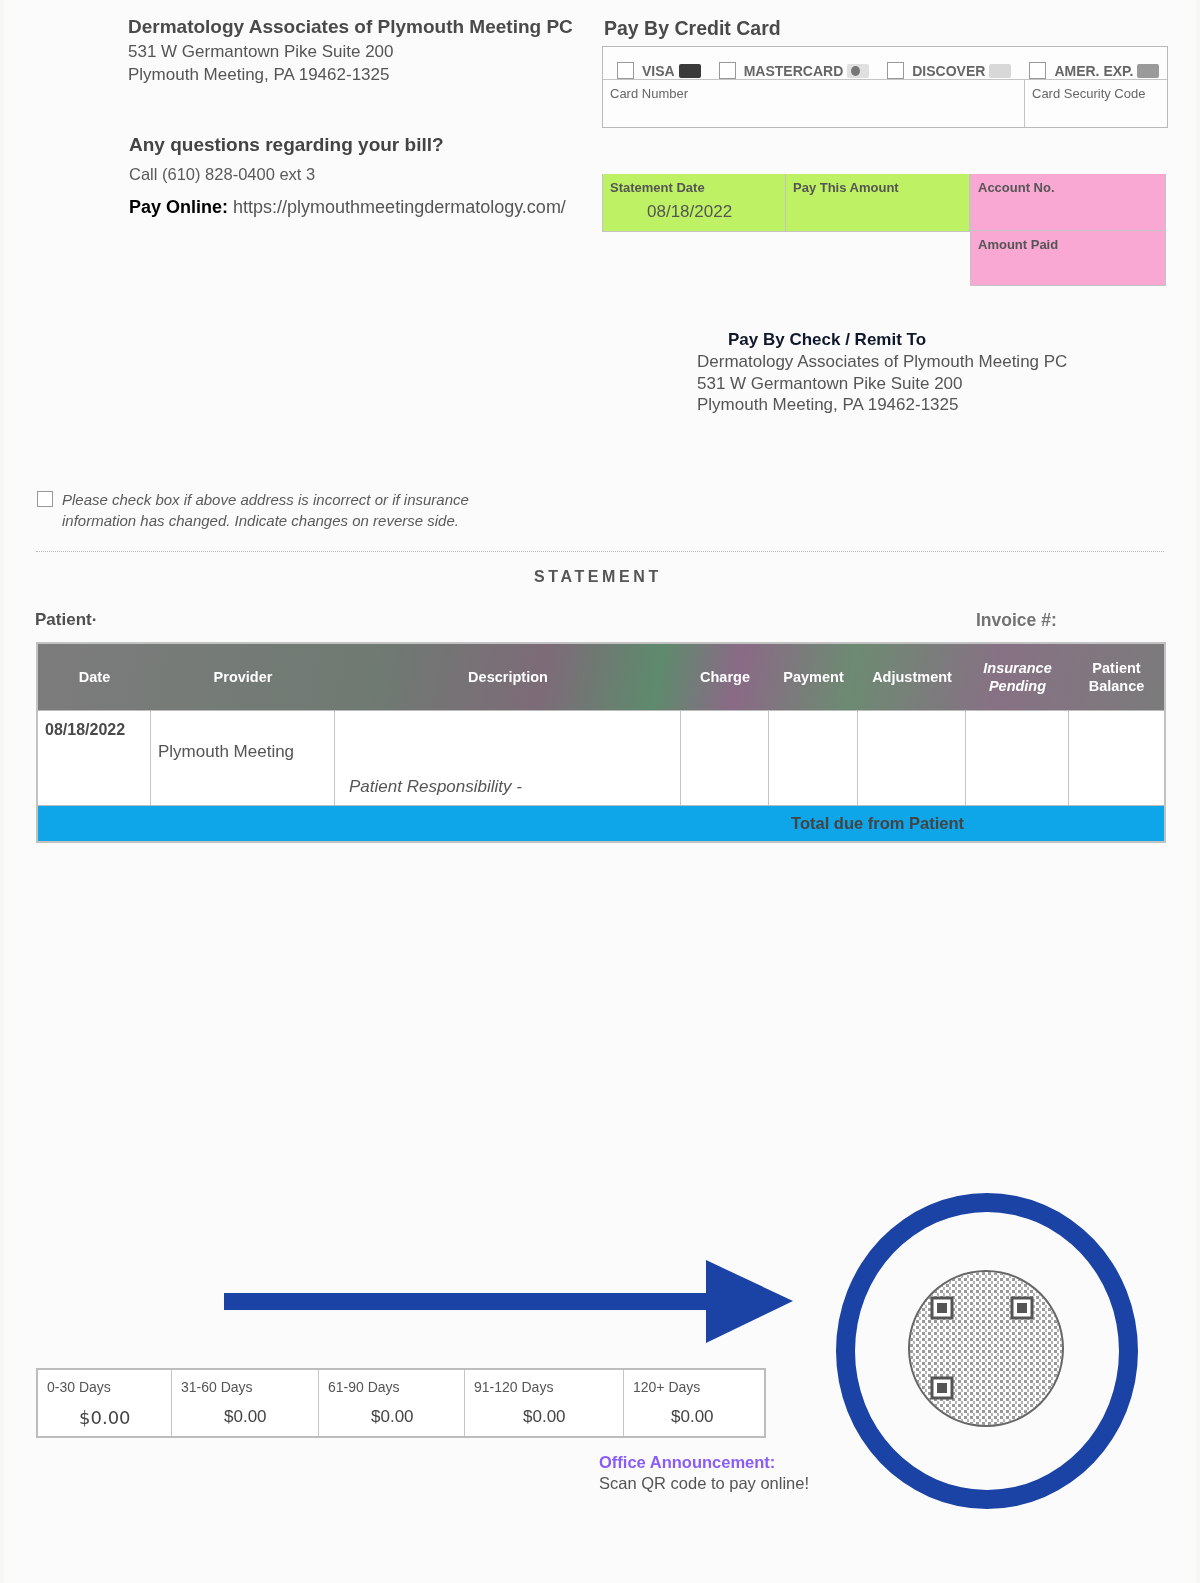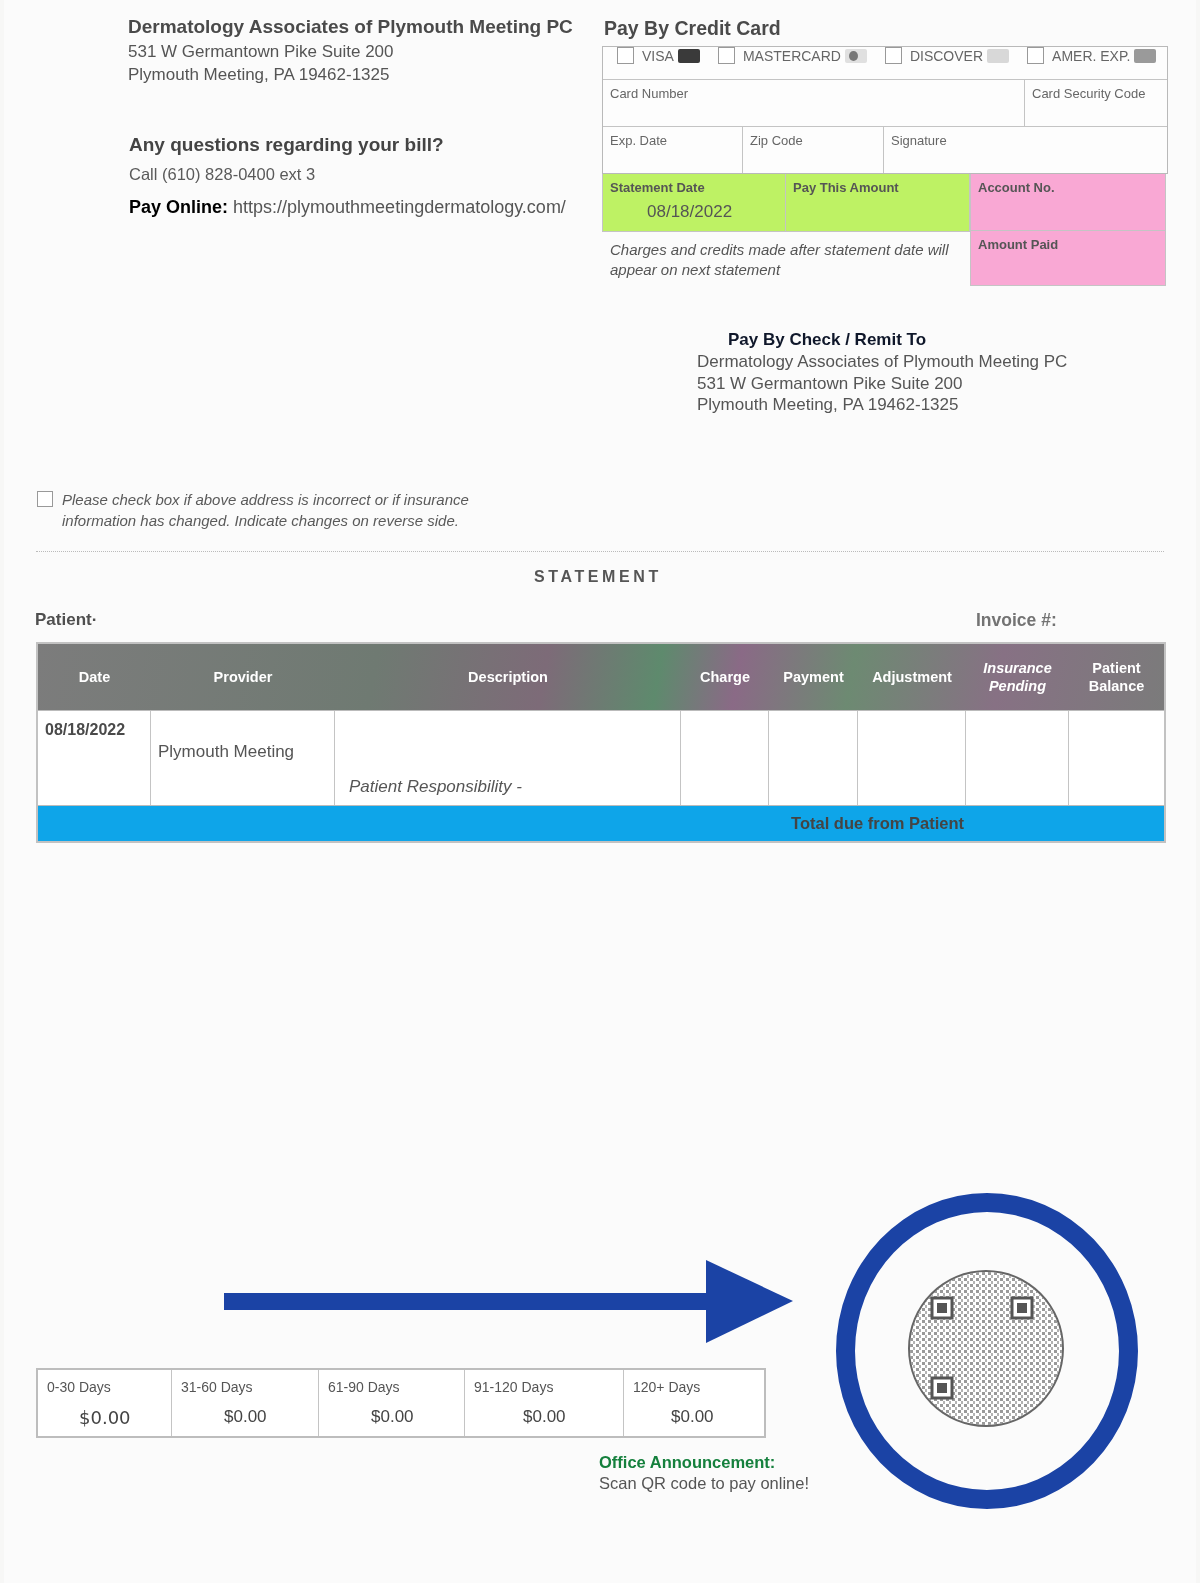--- a/index.html
+++ b/index.html
@@ -14,21 +14,21 @@
   .questions { left: 125px; top: 134px; font-size: 19px; font-weight: bold; color: #444; }
   .call { left: 125px; top: 165px; font-size: 16.5px; color: #5a5a5a; }
   .pay-online { left: 125px; top: 197px; font-size: 18px; color: #555; }
   .pay-online b { color: #000000; }
 
   
   .cc-title { left: 600px; top: 17px; font-size: 19.5px; font-weight: bold; color: #4a4a4a; }
   .cc-box { left: 598px; top: 46px; width: 566px; border: 1.5px solid #b9b9b9; background: #fdfdfd; }
   .cc-row { display: flex; border-bottom: 1.5px solid #c4c4c4; }
   .cc-row:last-child { border-bottom: none; }
-  .cc-cards { height: 33px; align-items: flex-start; padding-left: 14px; }
+  .cc-cards { height: 33px; align-items: flex-end; padding-left: 14px; font-weight: bold; }
   .cc-card { display: flex; align-items: center; font-size: 14px; color: #666; margin-right: 18px; }
   .cbox { width: 17px; height: 17px; border: 1.5px solid #999; background: #fff; display: inline-block; margin-right: 8px; }
   .card-logo { width: 22px; height: 14px; display: inline-block; margin-left: 4px; border-radius: 2px; }
   .cell { padding: 6px 7px; font-size: 13px; color: #666; border-right: 1.5px solid #c4c4c4; }
   .cell:last-child { border-right: none; }
   .cell-bold { font-weight: bold; color: #555; }
   .note-italic { left: 606px; top: 240px; font-size: 15px; font-style: italic; color: #555; line-height: 20px; }
 
   
   .remit-title { left: 724px; top: 330px; font-size: 17px; font-weight: bold; color: #0f172a; }
@@ -59,21 +59,21 @@
   .total-label { font-size: 16.5px; font-weight: bold; color: #444; margin-right: 200px; }
 
   
   .aging { left: 32px; top: 1368px; width: 730px; height: 70px; border: 2px solid #bdbdbd; display: flex; background: #fff; }
   .age-cell { border-right: 1.5px solid #c4c4c4; position: relative; }
   .age-cell:last-child { border-right: none; }
   .age-label { position: absolute; left: 9px; top: 9px; font-size: 14px; color: #555; }
   .age-val { position: absolute; top: 37px; font-size: 17px; color: #444; }
 
   .announce { left: 595px; top: 1452px; font-size: 16.5px; color: #555; line-height: 21px; }
-  .announce b { color: #15803d; text-align: right; }
+  .announce b { color: #8b5cf6; text-align: right; }
 
   .qr-ring { left: 832px; top: 1193px; width: 302px; height: 316px; border-radius: 50%; border: 19px solid #1b43a5; background: #fbfbfb; }
   .qr-code { left: 904px; top: 1270px; width: 156px; height: 157px; border-radius: 50%; border: 2px solid #666; overflow: hidden; background: #fff; }
 </style>
 </head>
 <body>
 
 <div class="page">
 
   <div class="abs org-name">Dermatology Associates of Plymouth Meeting PC</div>
@@ -110,41 +110,35 @@
       <div class="cc-card" style="margin-right:0">
         <span class="cbox"></span>
         <span>AMER. EXP.</span>
         <span class="card-logo" style="background:#9a9a9a"></span>
       </div>
     </div>
     <div class="cc-row" style="height:47px">
       <div class="cell" style="width:422px"><span>Card Number</span></div>
       <div class="cell" style="flex:1"><span>Card Security Code</span></div>
     </div>
-    <div class="cc-row" style="height:46px">
-      <div class="cell" style="width:140px"><span>Exp. Date</span></div>
-      <div class="cell" style="width:141px"><span>Zip Code</span></div>
-      <div class="cell" style="flex:1"><span>Signature</span></div>
-    </div>
   </div>
 
   <div class="abs" style="left:598px;top:174px;width:368px;height:58px;border:1.5px solid #c4c4c4;border-top:none;display:flex;background:#bef264">
     <div class="cell" style="width:183px;position:relative">
       <div class="cell-bold">Statement Date</div>
       <div style="position:absolute;left:44px;top:28px;font-size:17px;color:#555">08/18/2022</div>
     </div>
     <div class="cell" style="flex:1">
       <div class="cell-bold">Pay This Amount</div>
     </div>
   </div>
   <div class="abs" style="left:966px;top:174px;width:196px;height:112px;border:1.5px solid #c4c4c4;border-top:none;background:#f9a8d4">
     <div class="cell cell-bold" style="height:57px;border-right:none;border-bottom:1.5px solid #c4c4c4"><span>Account No.</span></div>
     <div class="cell cell-bold" style="border-right:none"><span>Amount Paid</span></div>
   </div>
-  <div class="abs note-italic" style="width:340px">Charges and credits made after statement date will appear on next statement</div>
 
   <div class="abs remit-title">Pay By Check / Remit To</div>
   <div class="abs remit-line" style="top:352px">Dermatology Associates of Plymouth Meeting PC</div>
   <div class="abs remit-line" style="top:374px">531 W Germantown Pike Suite 200</div>
   <div class="abs remit-line" style="top:395px">Plymouth Meeting, PA 19462-1325</div>
 
   <div class="abs addr-change">
     <span class="cbox"></span>
     <div class="addr-change-text" style="width:440px">Please check box if above address is incorrect or if insurance information has changed. Indicate changes on reverse side.</div>
   </div>

